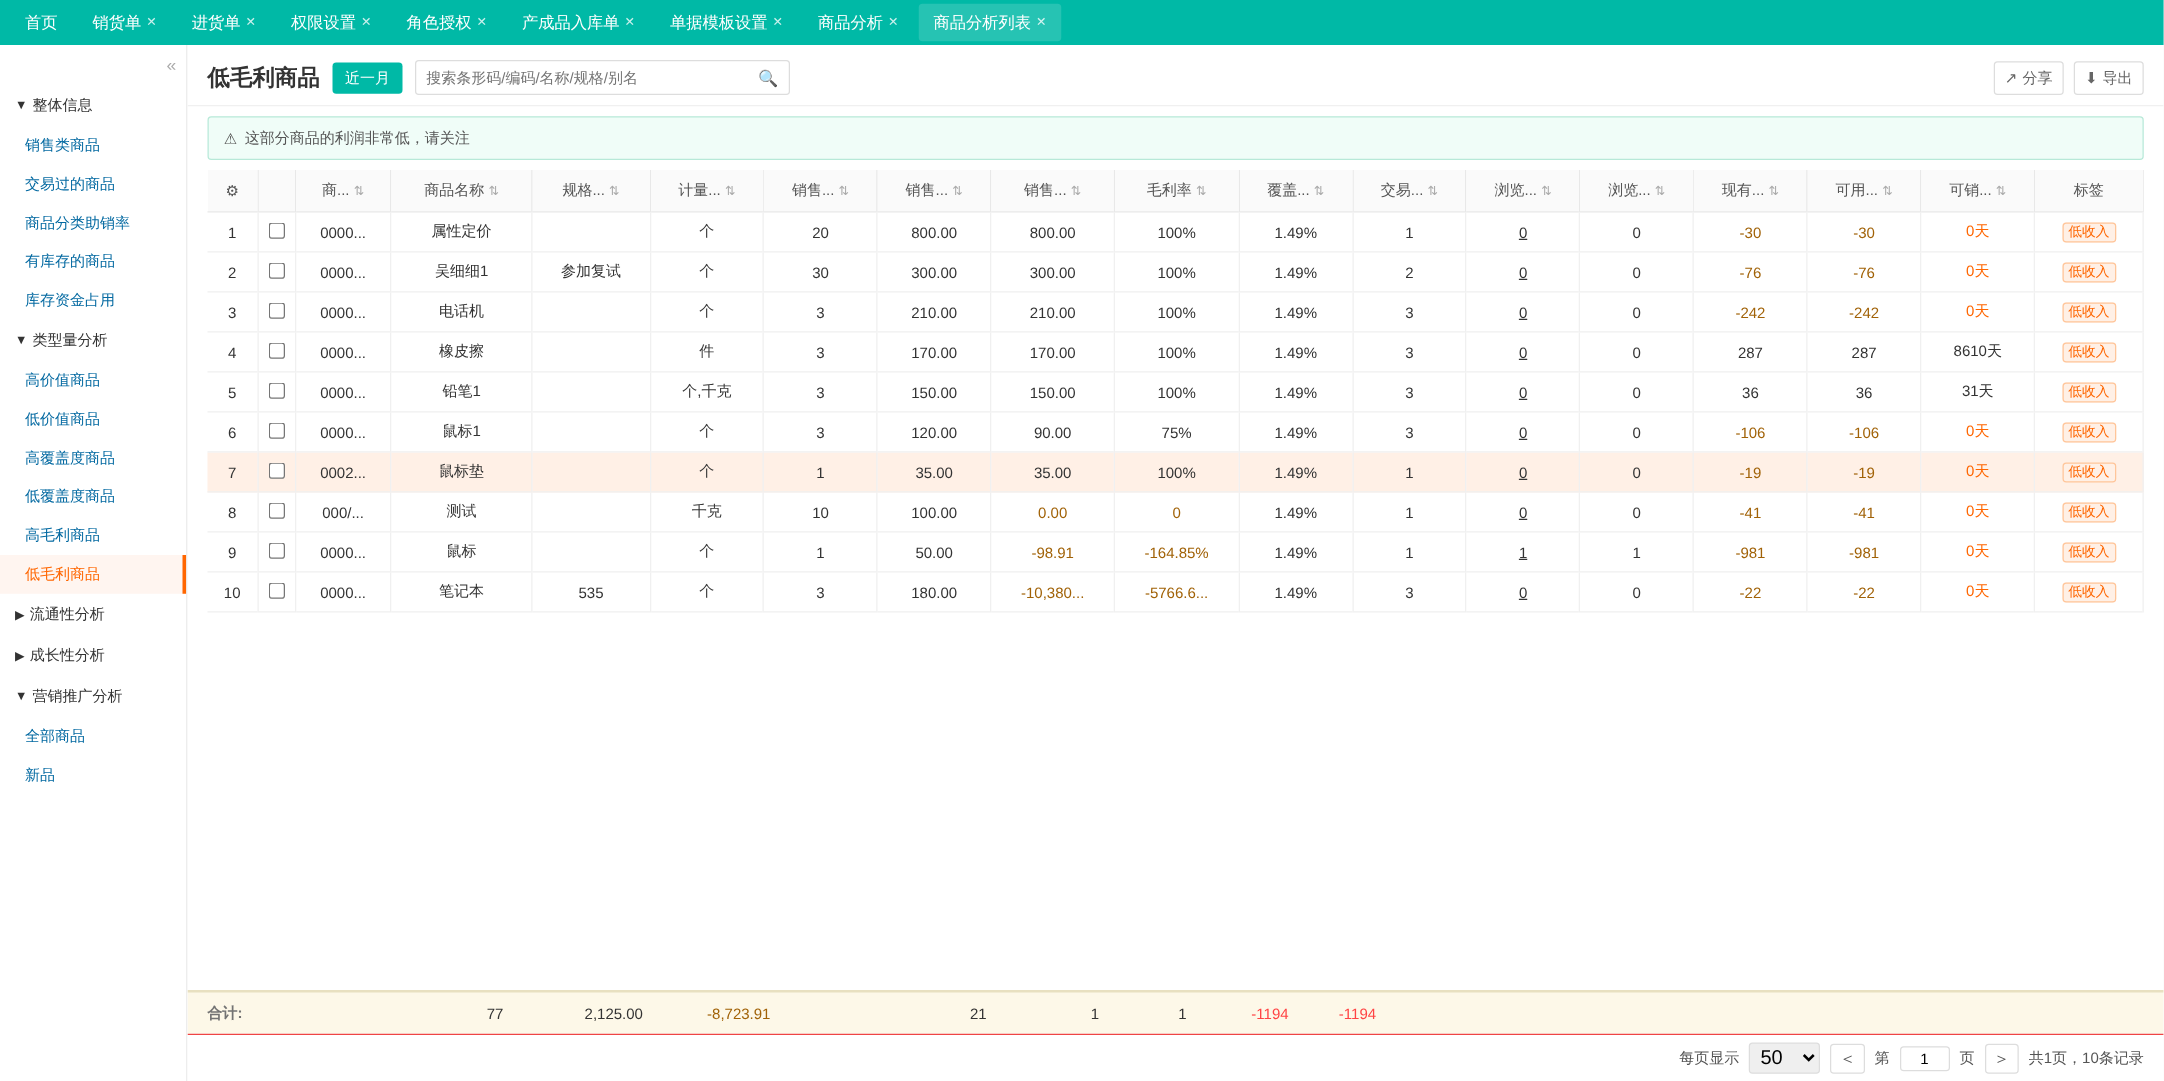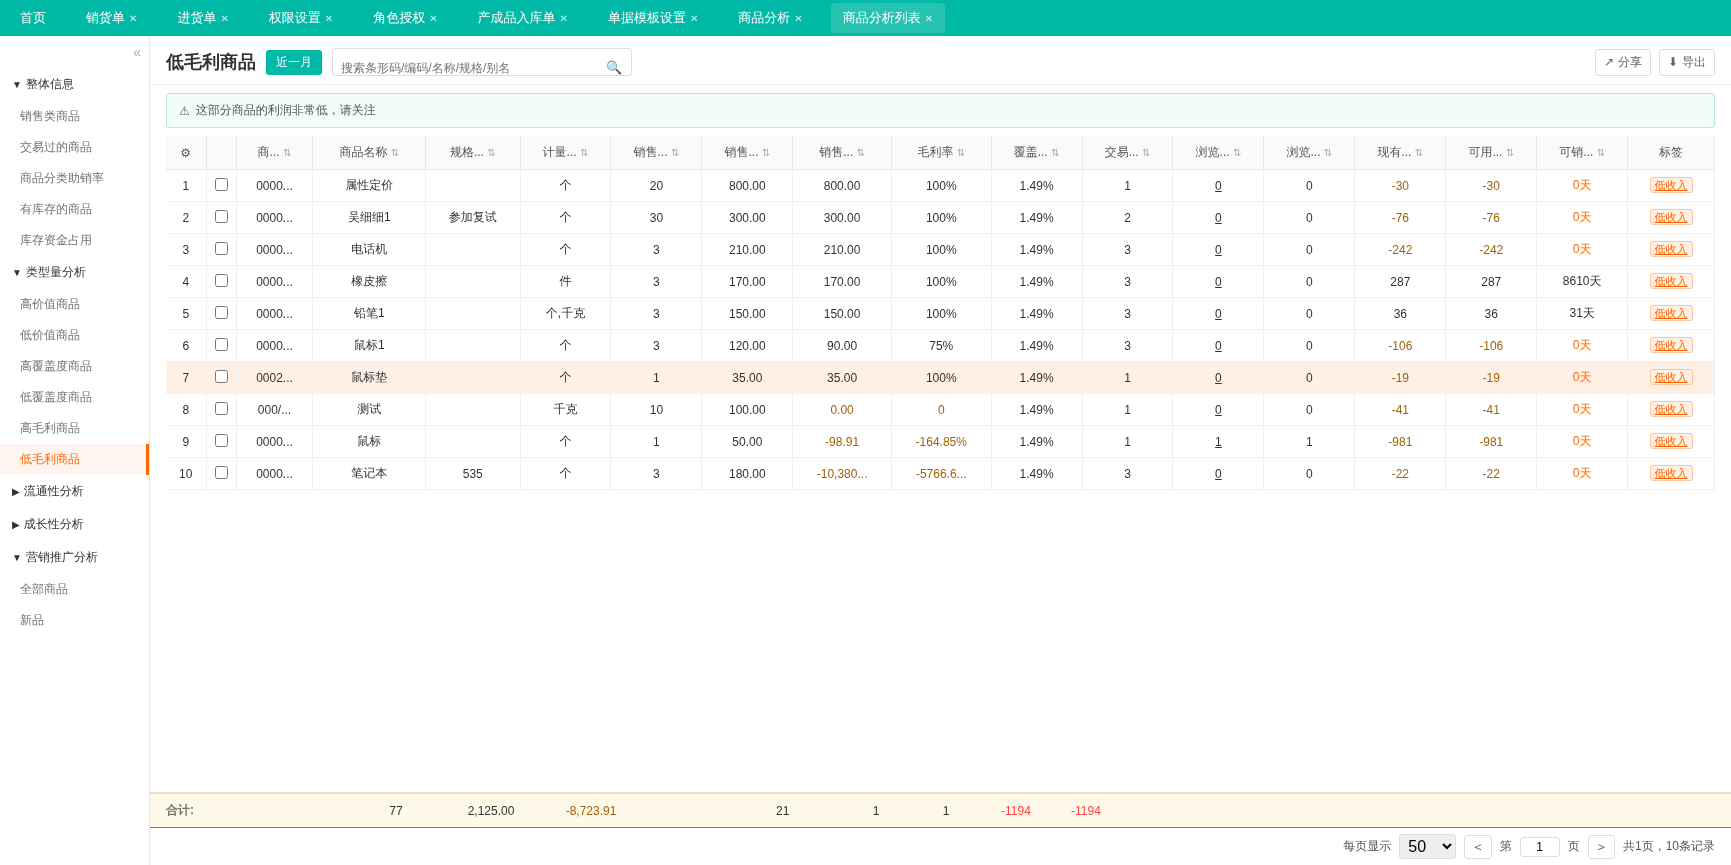--- a/index.html
+++ b/index.html
@@ -5,21 +5,21 @@
     * { box-sizing: border-box; margin: 0; padding: 0; }
     body { font-family: 'Microsoft YaHei', Arial, sans-serif; font-size: 12px; background: #f5f5f5; color: #333; }
 
     
     .top-nav {
       background: #00b9a6;
       height: 36px;
       display: flex;
       align-items: center;
       padding: 0 8px;
-      gap: 16px;
+      gap: 4px;
     }
     .nav-item {
       color: #fff;
       padding: 6px 12px;
       cursor: pointer;
       border-radius: 3px;
       font-size: 13px;
       white-space: nowrap;
       display: flex;
       align-items: center;
@@ -46,21 +46,21 @@
       display: flex;
       align-items: center;
       padding: 8px 12px;
       color: #333;
       font-size: 12px;
       cursor: pointer;
     }
     .sidebar-group-title .arrow { margin-right: 4px; font-size: 10px; }
     .sidebar-item {
       padding: 7px 12px 7px 20px;
-      color: #737373;
+      color: #0369a1;
       cursor: pointer;
       font-size: 12px;
     }
     .sidebar-item.active { background: #fff5f0; color: #ff6600; border-right: 3px solid #ff6600; }
 
     
     .content-area {
       flex: 1;
       display: flex;
       flex-direction: column;
@@ -86,21 +86,21 @@
       color: #fff;
       border: none;
       border-radius: 3px;
       padding: 4px 10px;
       font-size: 12px;
       cursor: pointer;
     }
     .search-box {
       flex: 1;
       display: flex;
-      align-items: flex-end;
+      align-items: center;
       border: 1px solid #ddd;
       border-radius: 3px;
       padding: 0 8px;
       height: 28px;
       max-width: 300px;
     }
     .search-box input {
       border: none;
       outline: none;
       font-size: 12px;
@@ -181,21 +181,20 @@
     }
     .red-text { color: #a16207; }
     .orange-text { color: #ff6600; }
     .tag-low-income {
       background: #fff0e6;
       color: #ff6600;
       border: 1px solid #ffc599;
       border-radius: 3px;
       padding: 1px 4px;
       font-size: 11px;
-      text-decoration: underline;
     }
     .underline-link {
       text-decoration: underline;
       color: #333;
       cursor: pointer;
     }
     .sort-icon { font-size: 10px; color: #aaa; }
 
     
     .total-row {

